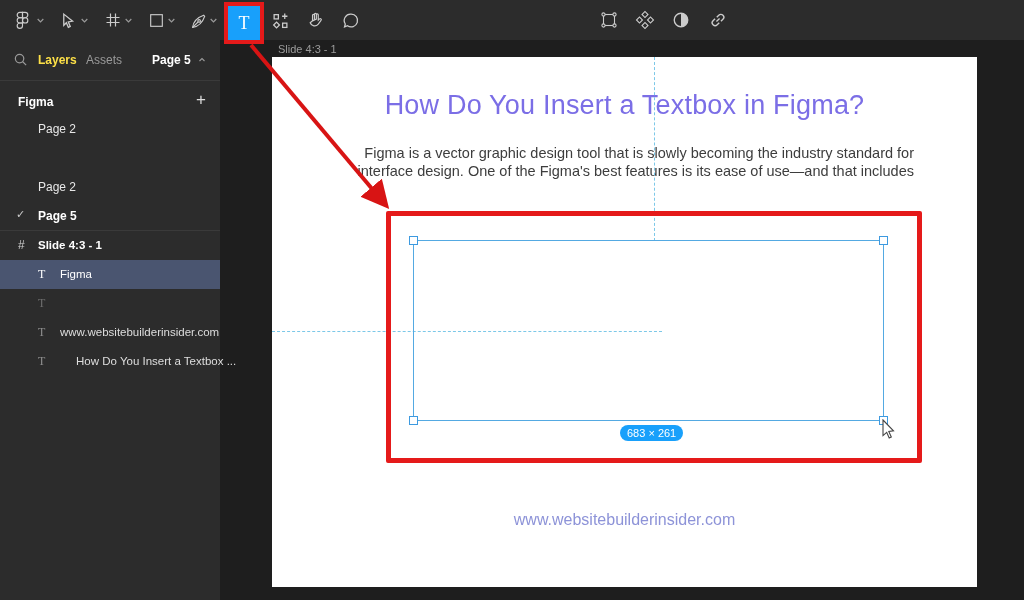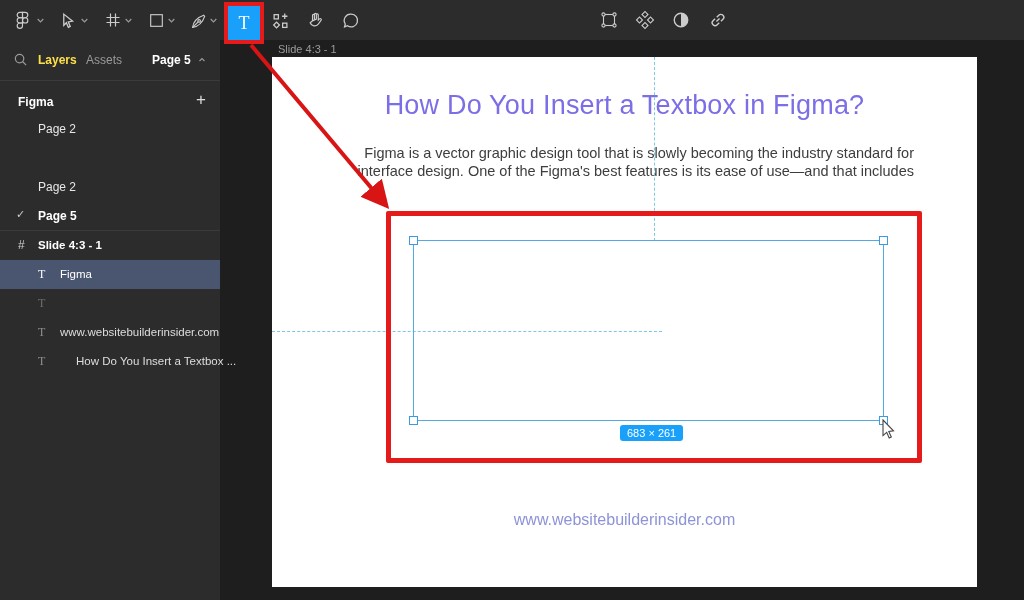--- a/index.html
+++ b/index.html
@@ -54,21 +54,21 @@
   .guide-h { position:absolute; left:52px; top:291px; width:390px; height:0; border-top:1px dashed #7cc8e8; }
 
   .red-rect { position:absolute; left:166px; top:171px; width:536px; height:252px;
     border:5px solid #e51a1a; border-radius:2px; z-index:6; }
   .textbox { position:absolute; left:193px; top:200px; width:471px; height:181px;
     border:1.5px solid #54a9e2; background:transparent; z-index:5; }
   .handle { position:absolute; width:9px; height:9px; background:#fff; border:1.5px solid #3d9ae0; }
   .h-tl { left:-5px; top:-5px; } .h-tr { right:-5px; top:-5px; }
   .h-bl { left:-5px; bottom:-5px; } .h-br { right:-5px; bottom:-5px; }
   .size-badge { position:absolute; left:400px; top:385px; background:#18a0fb; color:#fff;
-    font-size:11px; padding:2px 7px; border-radius:3px; z-index:7; }
+    font-size:11px; padding:2px 7px; border-radius:8px; z-index:7; }
   .cursor-svg { position:absolute; left:662px; top:379px; z-index:9; }
 
   .arrow-overlay { position:absolute; left:0; top:0; width:1024px; height:600px;
     pointer-events:none; z-index:30; }
 </style>
 </head>
 <body>
 
 <div class="app">
 

